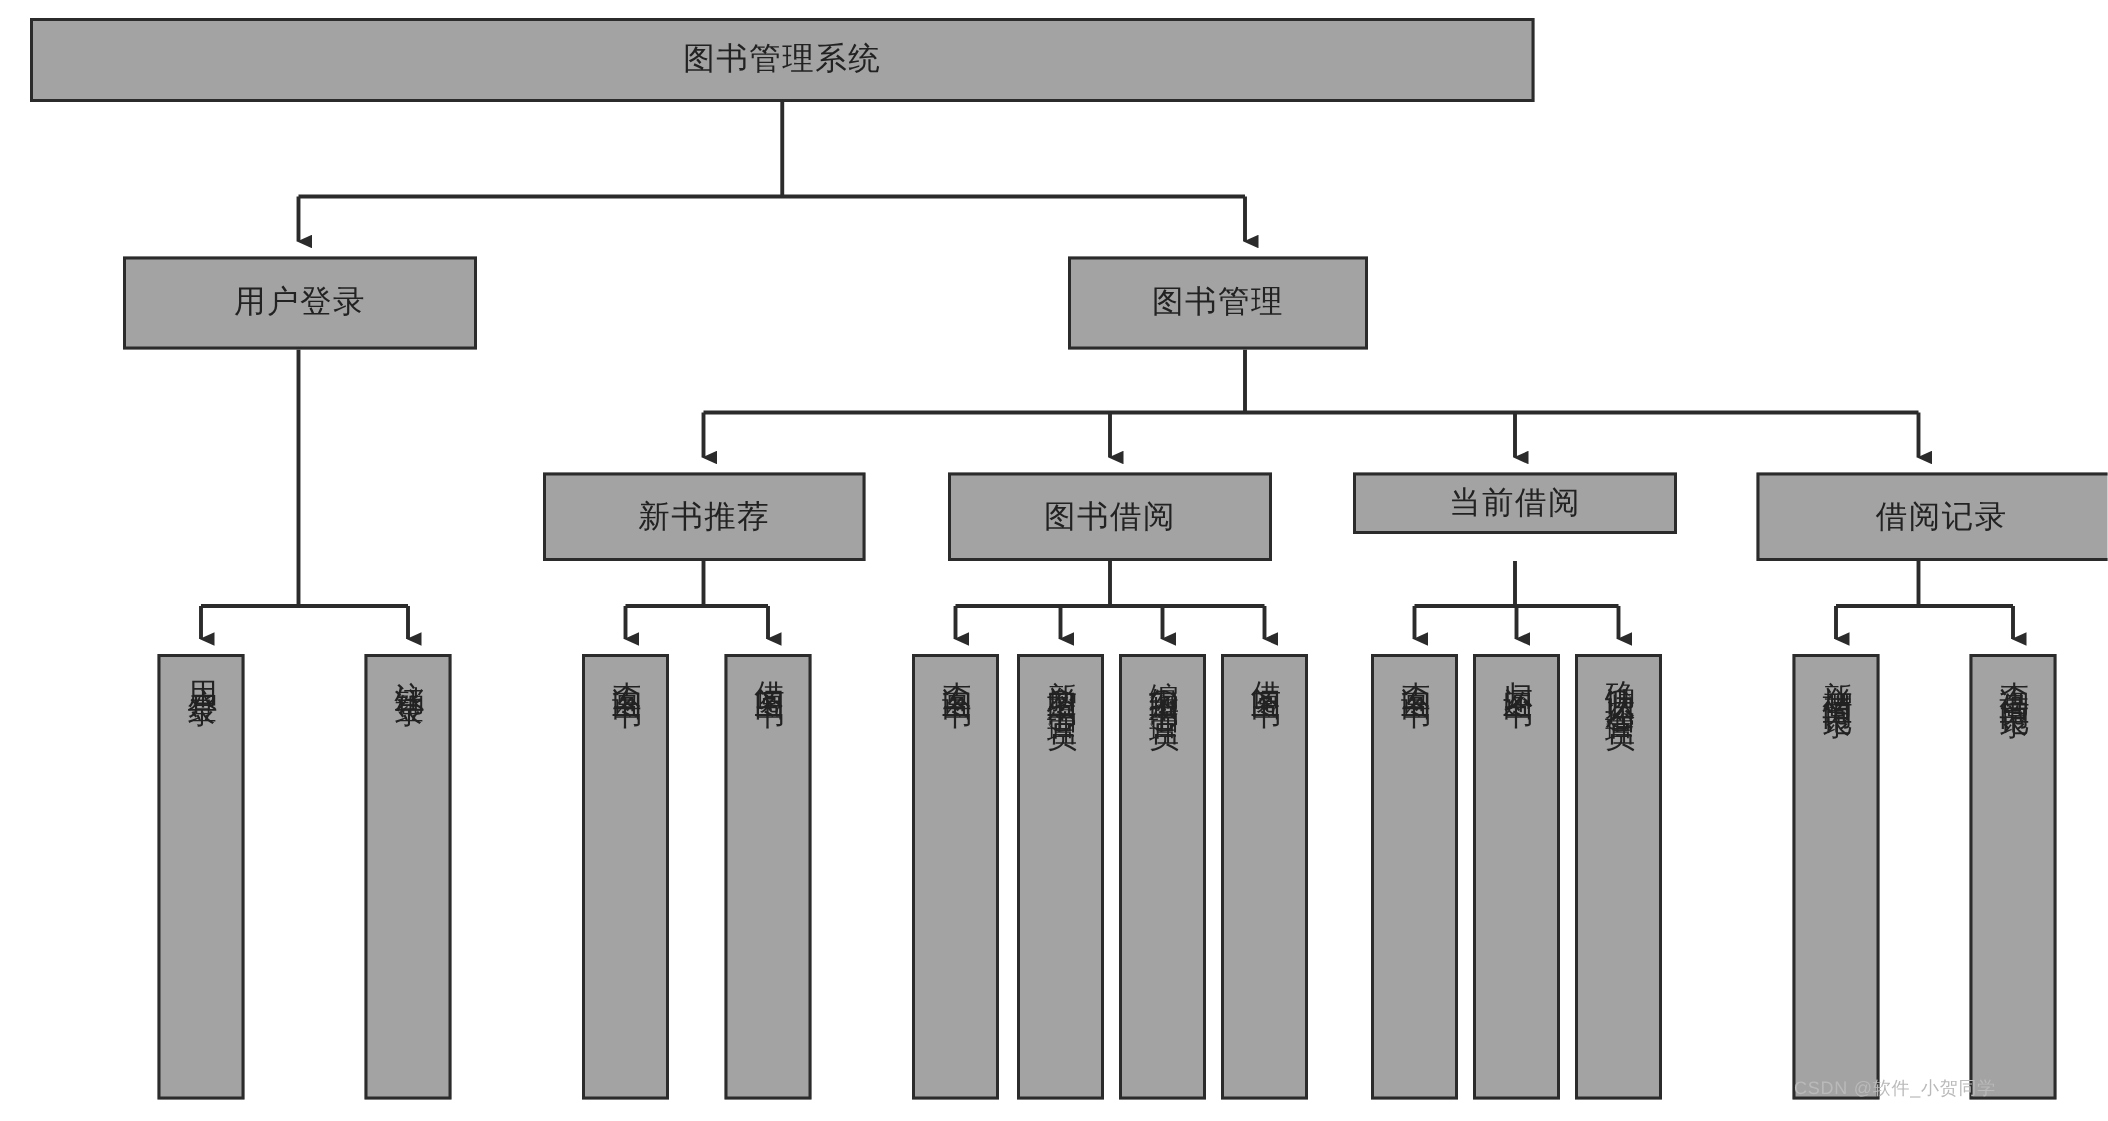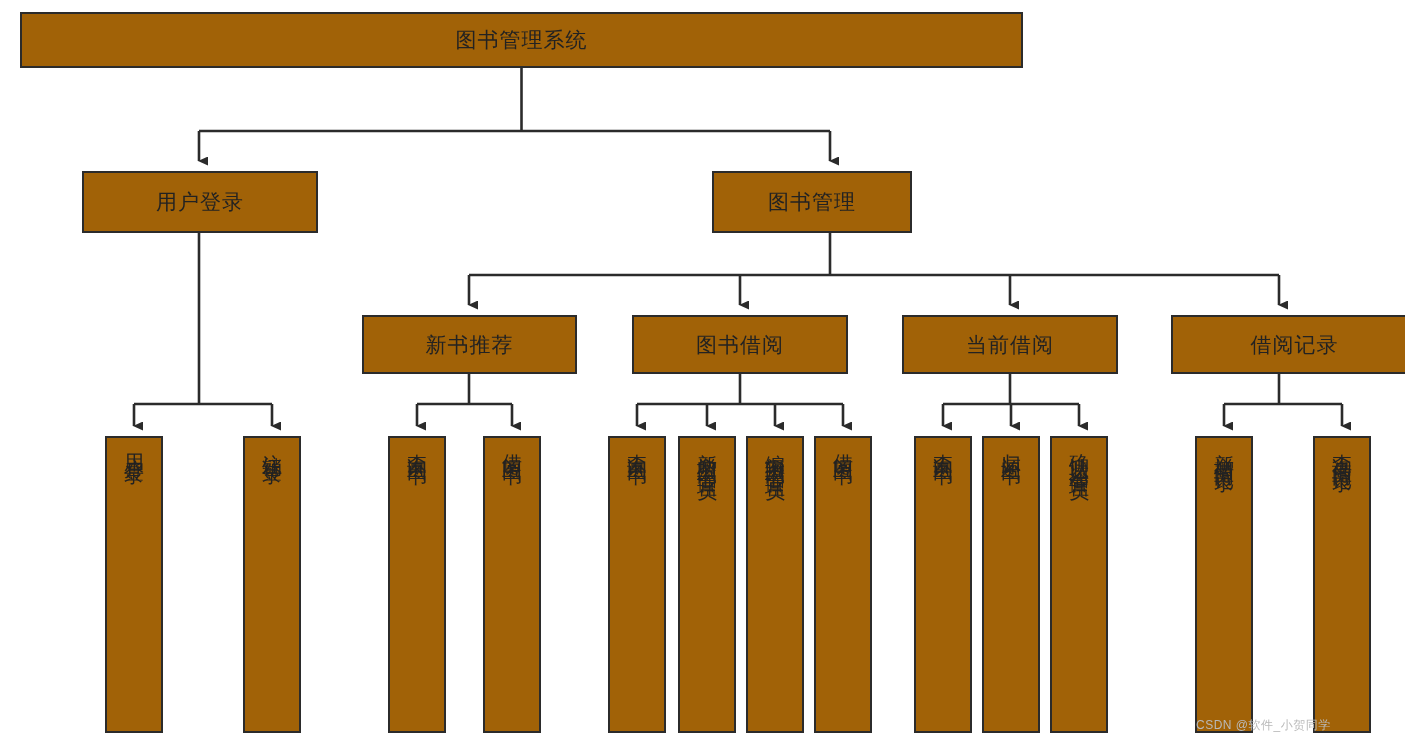--- a/index.html
+++ b/index.html
@@ -22,21 +22,21 @@
   svg.canvas {
     position: absolute;
     top: 0; left: 0;
     width: 1405px;
     height: 747px;
     display: block;
   }
   .node-box {
     position: absolute;
     box-sizing: border-box;
-    background: #a16207;
+    background: #a3a3a3;
     border: 2px solid #2b2b2b;
     display: flex;
     align-items: center;
     justify-content: center;
     overflow: hidden;
   }
   .node-label-h {
     font-size: 21px;
     color: #222222;
     letter-spacing: 1px;
@@ -148,21 +148,21 @@
   <div class="node-box" id="node-l2-1" style="left: 712px; top: 171px; width: 200px; height: 62px;">
     <span class="node-label-h">图书管理</span>
   </div>
 
   <div class="node-box" id="node-l3-0" style="left: 362px; top: 315px; width: 215px; height: 59px;">
     <span class="node-label-h">新书推荐</span>
   </div>
   <div class="node-box" id="node-l3-1" style="left: 632px; top: 315px; width: 216px; height: 59px;">
     <span class="node-label-h">图书借阅</span>
   </div>
-  <div class="node-box" id="node-l3-2" style="left: 902px; top: 315px; width: 216px; height: 59px;">
+  <div class="node-box" id="node-l3-2" style="left: 902px; top: 315px; width: 216px; height: 41px;">
     <span class="node-label-h">当前借阅</span>
   </div>
   <div class="node-box" id="node-l3-3" style="left: 1171px; top: 315px; width: 247px; height: 59px;">
     <span class="node-label-h">借阅记录</span>
   </div>
 
   <div class="node-box leaf" id="node-leaf-0" style="left: 105px; top: 436px; width: 58px; height: 297px;">
     <span class="node-label-v">用户登录</span>
   </div>
   <div class="node-box leaf" id="node-leaf-1" style="left: 243px; top: 436px; width: 58px; height: 297px;">

